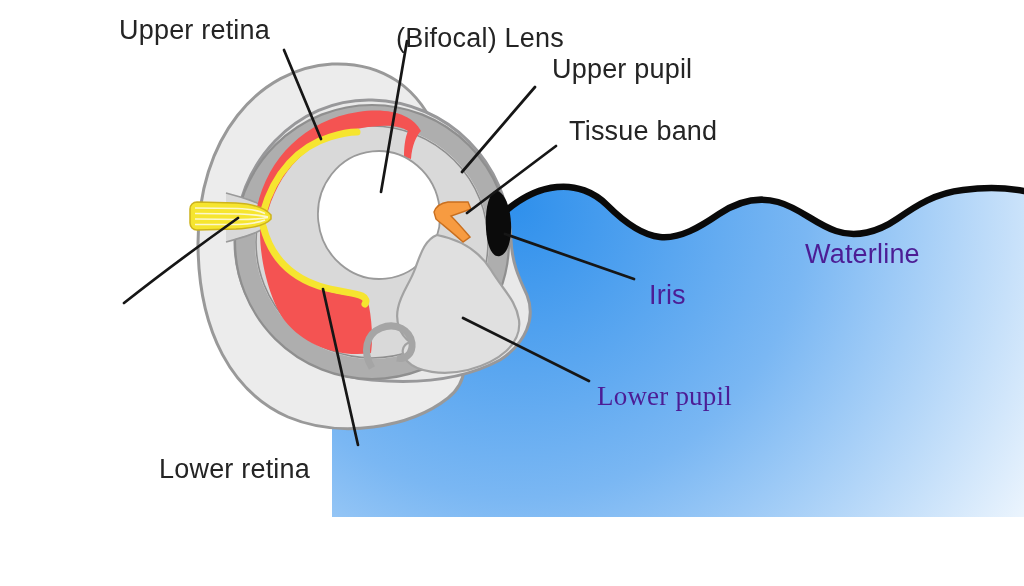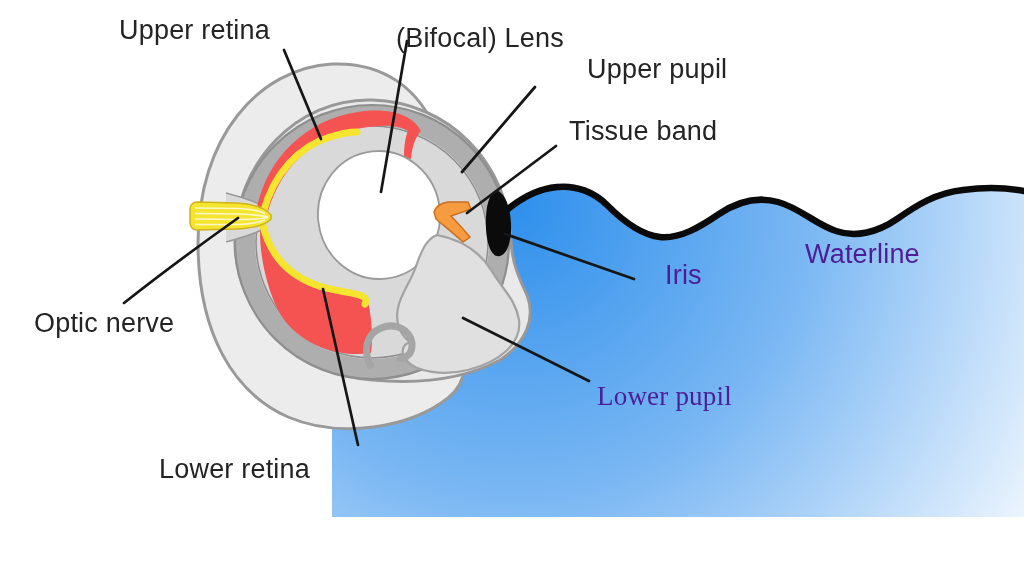--- a/index.html
+++ b/index.html
@@ -15,23 +15,23 @@
     position:absolute;
     font-size:27px;
     line-height:1.05;
     color:#242424;
     white-space:nowrap;
     letter-spacing:0.2px;
   }
   .lbl.on-water{color:#4c1d95;}
   .lbl-upper-retina{left:119px;top:16px;}
   .lbl-bifocal-lens{left:396px;top:6px;margin-top:18px;}
-  .lbl-upper-pupil{left:552px;top:55px;margin-left:35px;}
+  .lbl-upper-pupil{left:552px;top:55px;}
   .lbl-tissue-band{left:569px;top:117px;}
-  .lbl-iris{left:649px;top:261px;margin-left:16px;}
+  .lbl-iris{left:649px;top:281px;}
   .lbl-waterline{left:805px;top:240px;}
   .lbl-optic-nerve{left:34px;top:309px;}
   .lbl-lower-retina{left:159px;top:455px;}
   .lbl-lower-pupil{left:597px;top:382px;font-family:Liberation Serif, serif;}
 </style>
 </head>
 <body>
 
 <div class="stage">
 
@@ -117,17 +117,16 @@
       <path d="M463 318 L589 381"></path>
     </g>
   </svg>
 
   <div class="lbl lbl-upper-retina">Upper retina</div>
   <div class="lbl lbl-bifocal-lens">(Bifocal) Lens</div>
   <div class="lbl lbl-upper-pupil">Upper pupil</div>
   <div class="lbl lbl-tissue-band">Tissue band</div>
   <div class="lbl lbl-iris on-water">Iris</div>
   <div class="lbl lbl-waterline on-water">Waterline</div>
-  <div class="lbl lbl-optic-nerve">Optic nerve</div>
   <div class="lbl lbl-lower-retina">Lower retina</div>
   <div class="lbl lbl-lower-pupil on-water">Lower pupil</div>
 
 </div>
 
 </body></html>

